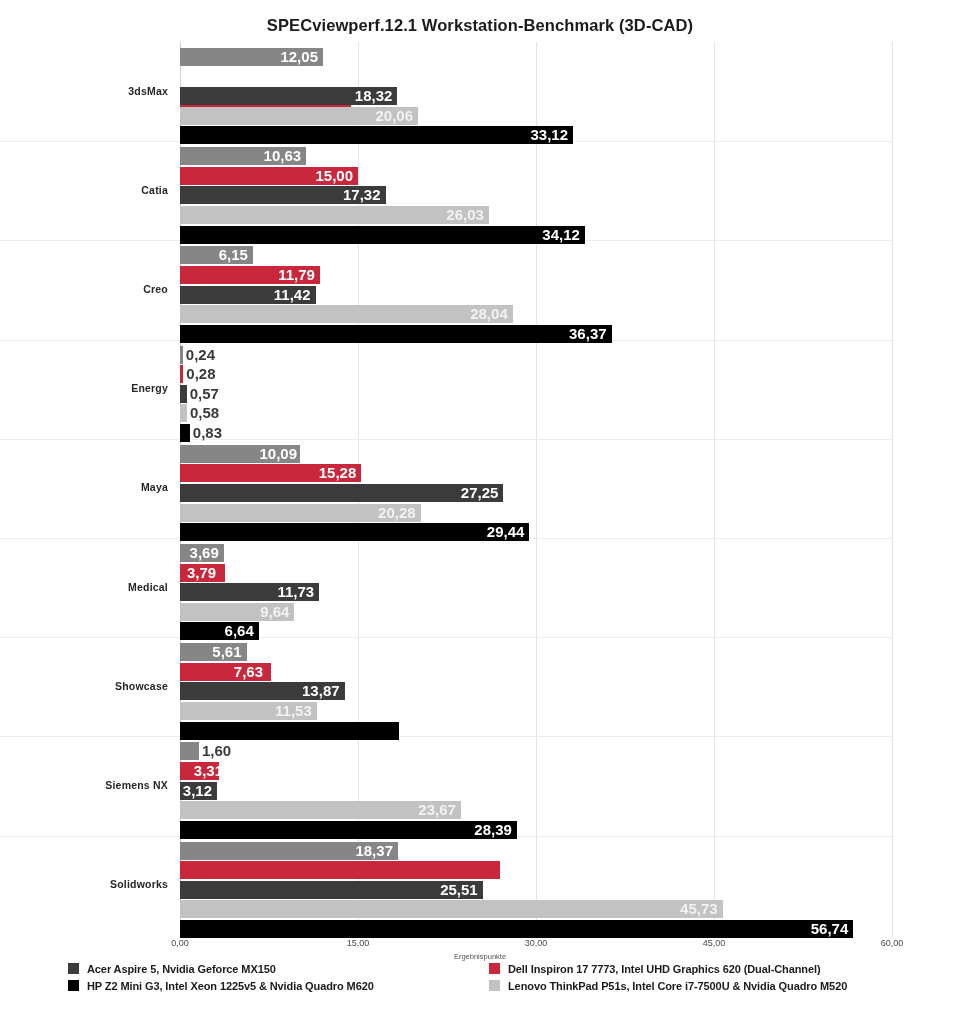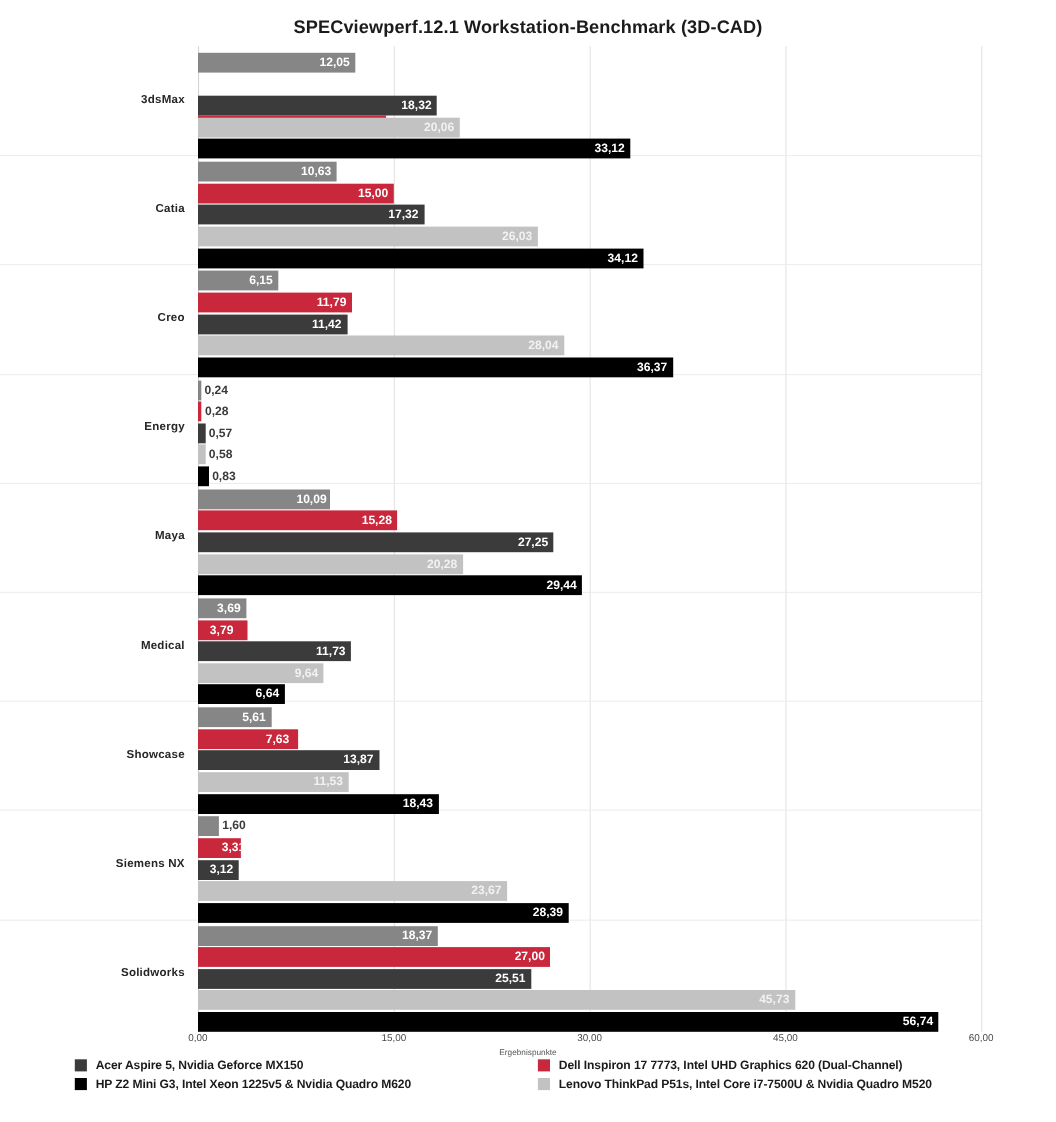--- a/index.html
+++ b/index.html
@@ -58,21 +58,21 @@
     letter-spacing: 0.2px;
   }
   .bar-row { position: absolute; left: 180px; height: 18px; }
   .bar {
     position: absolute; left: 0; top: 0;
     height: 18px;
   }
   .bar-val {
     position: absolute;
     top: 0; height: 18px; line-height: 18px;
-    font-size: 11px;
+    font-size: 15px;
     font-weight: bold;
     white-space: nowrap;
   }
   .val-inside { right: 5px; color: #ffffff; }
   .val-outside { color: #3a3a3a; }
   
   #axis {
     position: absolute;
     left: 0px; top: 938px; width: 960px; height: 18px;
   }
@@ -284,21 +284,20 @@
         <div class="bar-row" style="top: 640.4px; width: 712px;">
           <div class="bar" style="width: 164.591px; background: rgb(59, 59, 59);"></div>
           <div class="bar-val val-inside" style="width: 164.591px; text-align: right; padding-right: 5px; left: 0px; color: rgb(255, 255, 255);">13,87</div>
         </div>
         <div class="bar-row" style="top: 660px; width: 712px;">
           <div class="bar" style="width: 136.823px; background: rgb(194, 194, 194);"></div>
           <div class="bar-val val-inside" style="width: 136.823px; text-align: right; padding-right: 5px; left: 0px; color: rgb(242, 242, 242);">11,53</div>
         </div>
         <div class="bar-row" style="top: 679.6px; width: 712px;">
           <div class="bar" style="width: 218.703px; background: rgb(0, 0, 0);"></div>
-          <div class="bar-val val-inside" style="width: 218.703px; text-align: right; padding-right: 5px; left: 0px; color: rgb(255, 255, 255);">18,43</div>
         </div>
         <div class="bar-row" style="top: 700.4px; width: 712px;">
           <div class="bar" style="width: 18.9867px; background: rgb(134, 134, 134);"></div>
           <div class="bar-val val-outside" style="left: 21.9867px;">1,60</div>
         </div>
         <div class="bar-row" style="top: 720px; width: 712px;">
           <div class="bar" style="width: 39.2787px; background: rgb(201, 40, 60);"></div>
           <div class="bar-val val-inside" style="width: 48px; text-align: right; padding-right: 5px; left: 0px; color: rgb(255, 255, 255);">3,31</div>
         </div>
         <div class="bar-row" style="top: 739.6px; width: 712px;">
@@ -312,21 +311,20 @@
         <div class="bar-row" style="top: 778.8px; width: 712px;">
           <div class="bar" style="width: 336.895px; background: rgb(0, 0, 0);"></div>
           <div class="bar-val val-inside" style="width: 336.895px; text-align: right; padding-right: 5px; left: 0px; color: rgb(255, 255, 255);">28,39</div>
         </div>
         <div class="bar-row" style="top: 799.6px; width: 712px;">
           <div class="bar" style="width: 217.991px; background: rgb(134, 134, 134);"></div>
           <div class="bar-val val-inside" style="width: 217.991px; text-align: right; padding-right: 5px; left: 0px; color: rgb(255, 255, 255);">18,37</div>
         </div>
         <div class="bar-row" style="top: 819.2px; width: 712px;">
           <div class="bar" style="width: 320.4px; background: rgb(201, 40, 60);"></div>
-          <div class="bar-val val-inside" style="width: 320.4px; text-align: right; padding-right: 5px; left: 0px; color: rgb(255, 255, 255);">27,00</div>
         </div>
         <div class="bar-row" style="top: 838.8px; width: 712px;">
           <div class="bar" style="width: 302.719px; background: rgb(59, 59, 59);"></div>
           <div class="bar-val val-inside" style="width: 302.719px; text-align: right; padding-right: 5px; left: 0px; color: rgb(255, 255, 255);">25,51</div>
         </div>
         <div class="bar-row" style="top: 858.4px; width: 712px;">
           <div class="bar" style="width: 542.663px; background: rgb(194, 194, 194);"></div>
           <div class="bar-val val-inside" style="width: 542.663px; text-align: right; padding-right: 5px; left: 0px; color: rgb(242, 242, 242);">45,73</div>
         </div>
         <div class="bar-row" style="top: 878px; width: 712px;">

